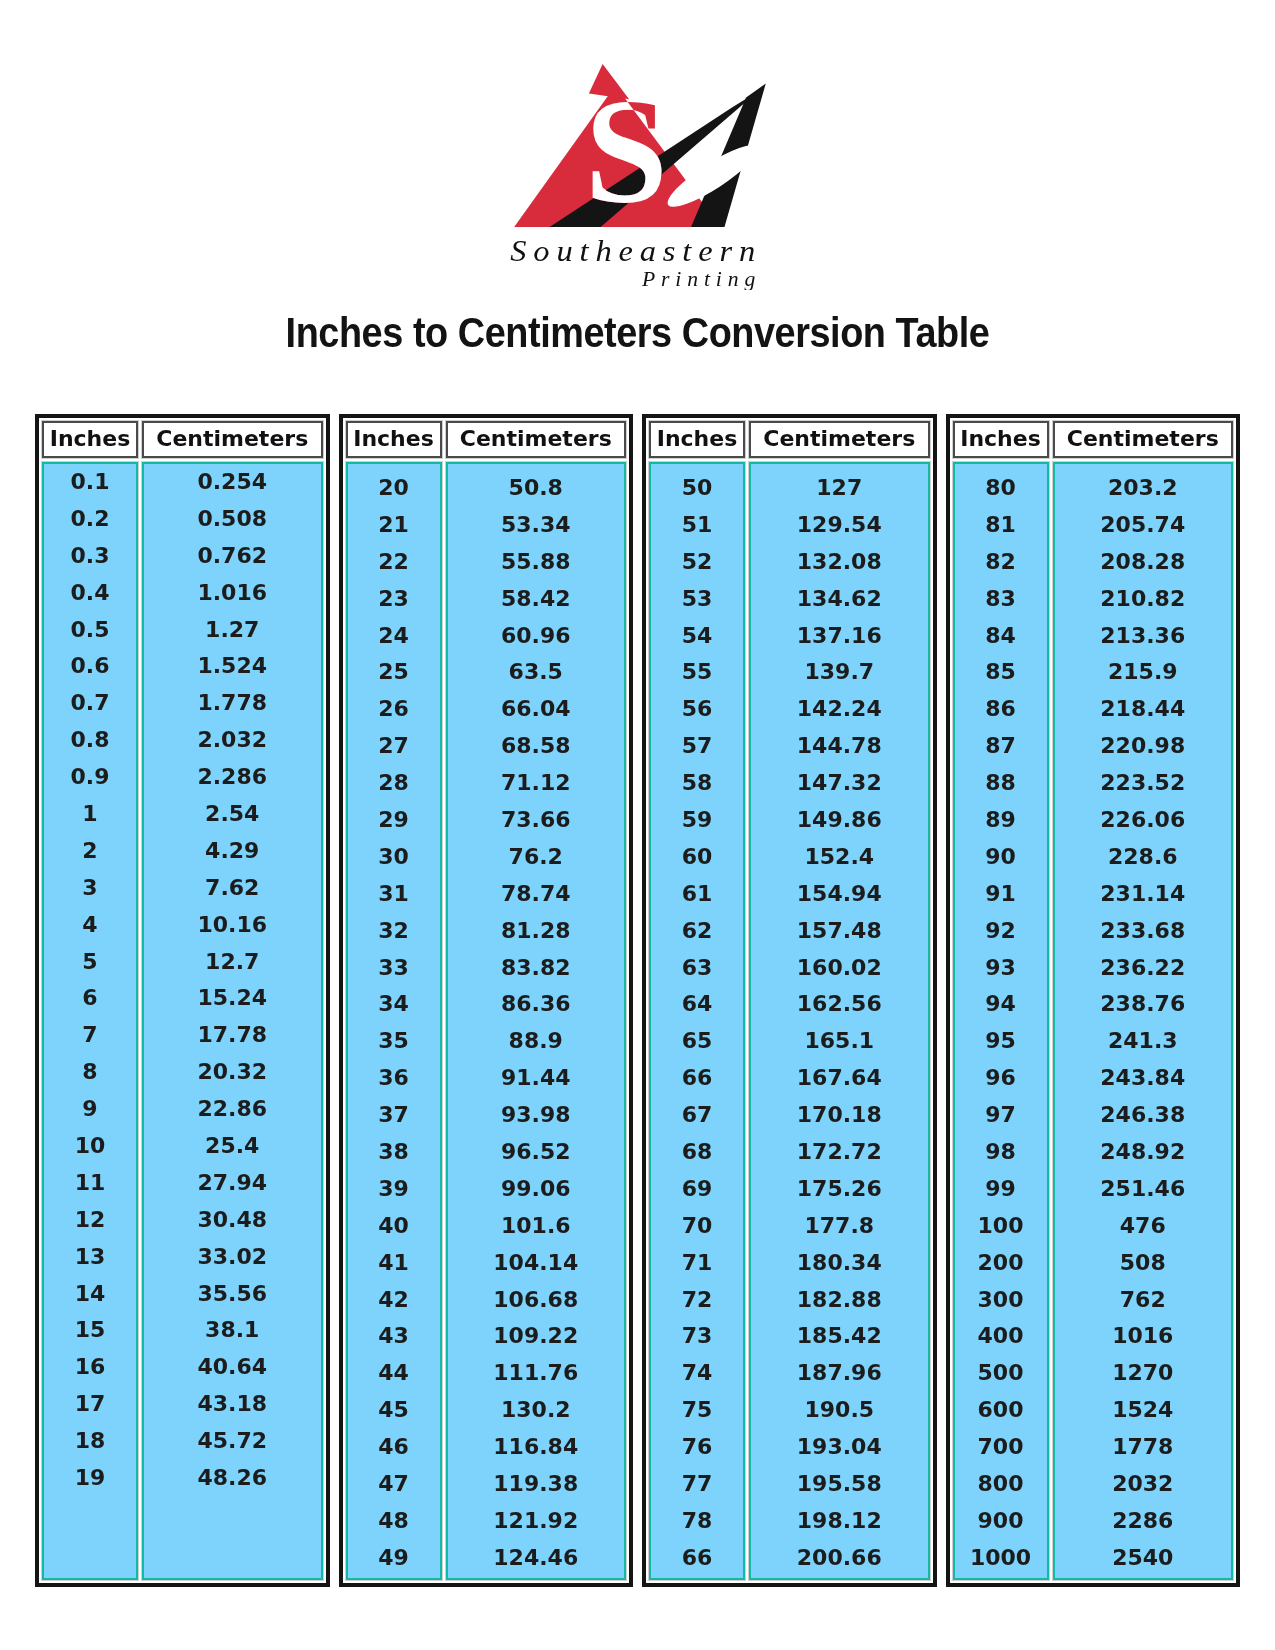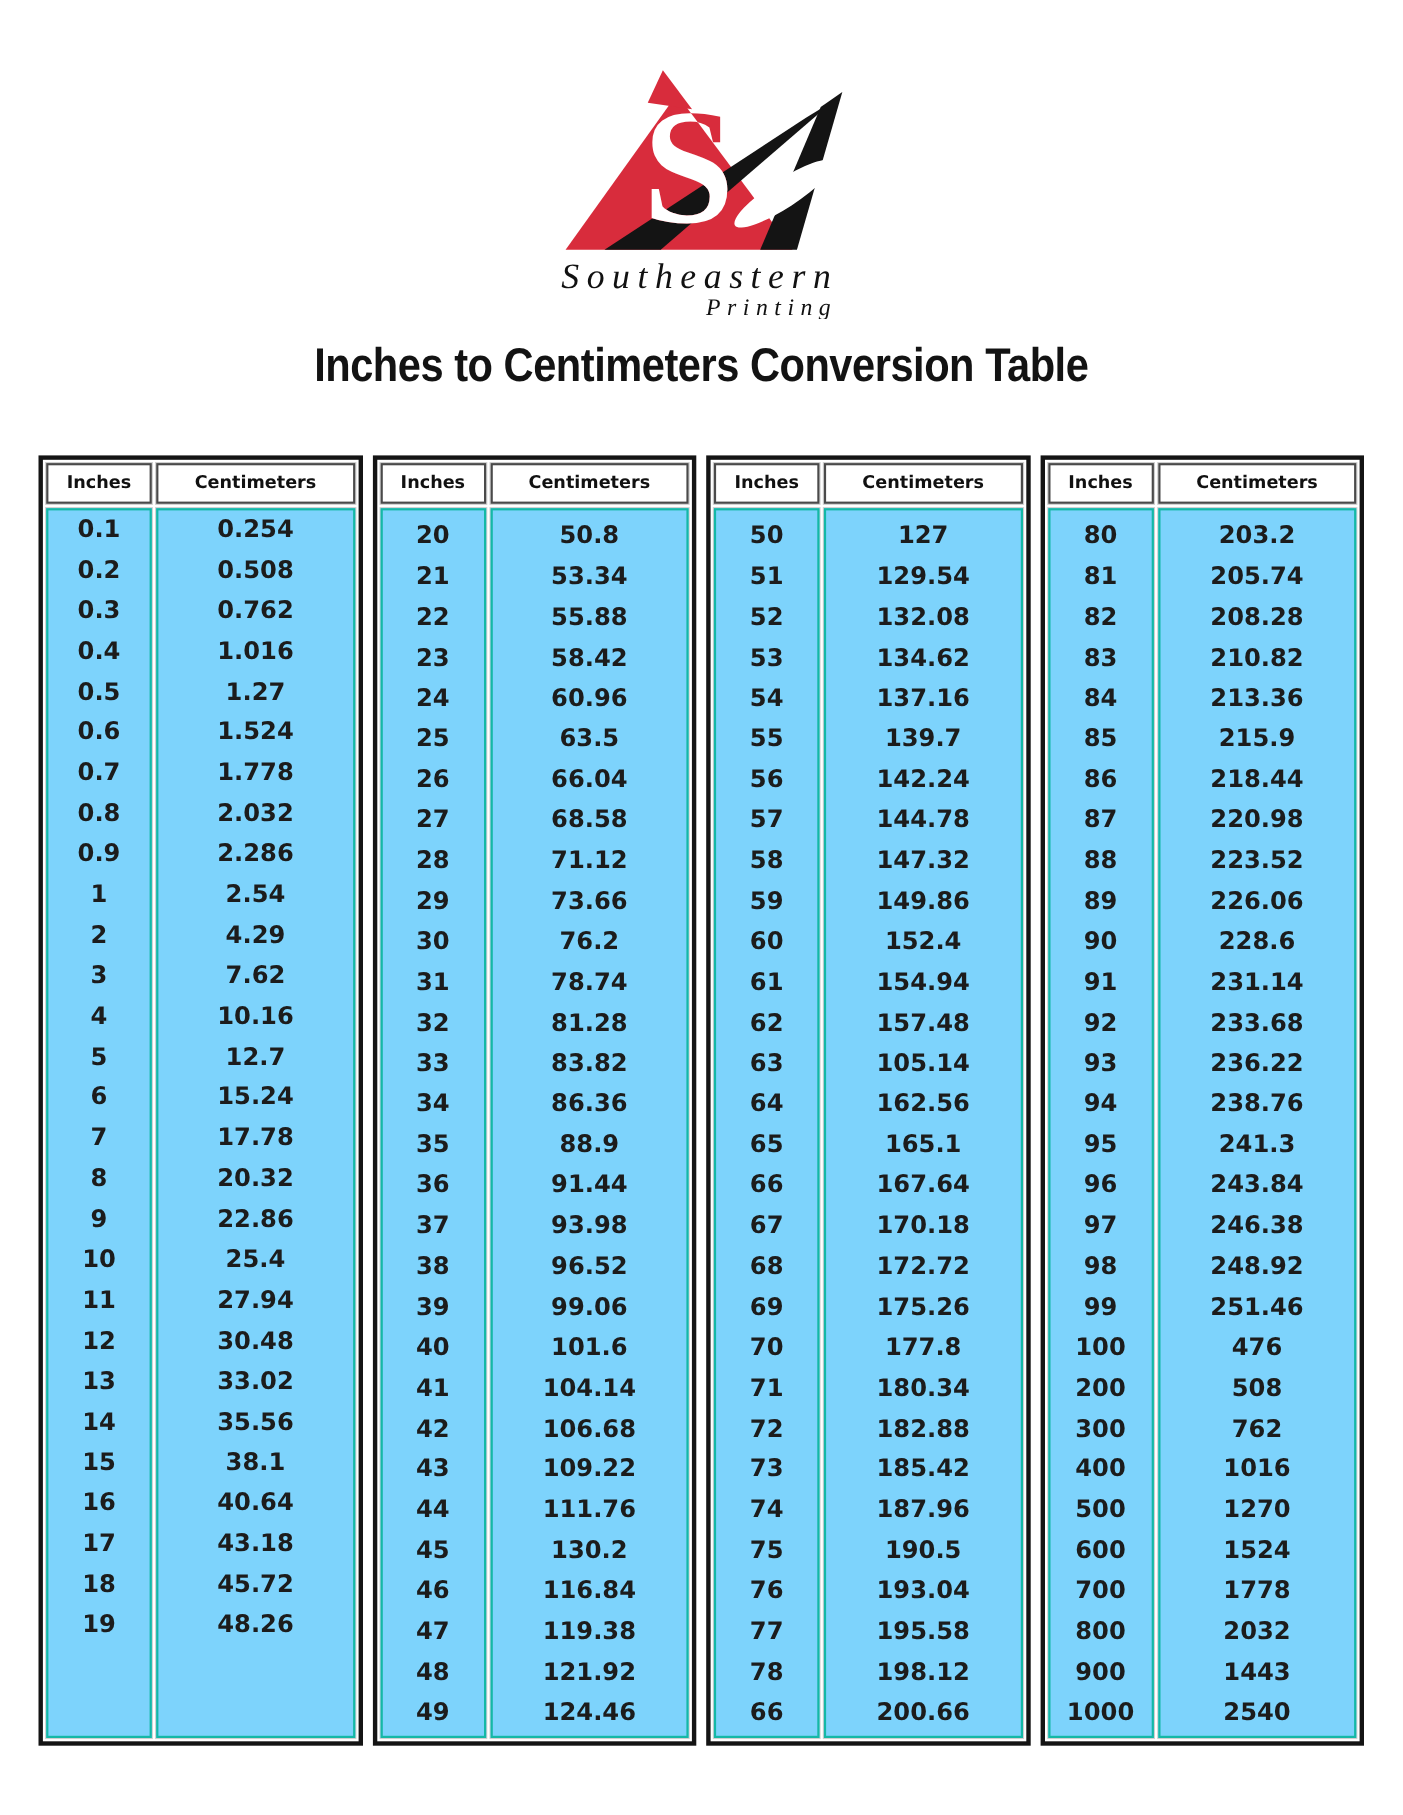--- a/index.html
+++ b/index.html
@@ -45,21 +45,21 @@
     padding: 3px;
     display: flex;
     flex-direction: column;
   }
   .hdr-row { display: flex; gap: 4px; }
   .hdr-cell {
     border: 2px solid #4a4a4a;
     box-shadow: 0 0 0 1px #cfcfcf;
     text-align: center;
     font-weight: 700;
-    font-size: 16px;
+    font-size: 22px;
     line-height: 30px;
     padding: 1px 0 2px 0;
     color: #111;
     background: #fff;
   }
   .col-in  { width: 96px; flex: none; }
   .col-cm  { flex: 1; }
   .body-row { display: flex; gap: 4px; margin-top: 4px; flex: 1; }
   .body-cell {
     border: 2px solid #14b8a6;
@@ -304,21 +304,21 @@
             <div class="val">134.62</div>
             <div class="val">137.16</div>
             <div class="val">139.7</div>
             <div class="val">142.24</div>
             <div class="val">144.78</div>
             <div class="val">147.32</div>
             <div class="val">149.86</div>
             <div class="val">152.4</div>
             <div class="val">154.94</div>
             <div class="val">157.48</div>
-            <div class="val">105.14</div>
+            <div class="val">160.02</div>
             <div class="val">162.56</div>
             <div class="val">165.1</div>
             <div class="val">167.64</div>
             <div class="val">170.18</div>
             <div class="val">172.72</div>
             <div class="val">175.26</div>
             <div class="val">177.8</div>
             <div class="val">180.34</div>
             <div class="val">182.88</div>
             <div class="val">185.42</div>
@@ -392,20 +392,20 @@
             <div class="val">248.92</div>
             <div class="val">251.46</div>
             <div class="val">476</div>
             <div class="val">508</div>
             <div class="val">762</div>
             <div class="val">1016</div>
             <div class="val">1270</div>
             <div class="val">1524</div>
             <div class="val">1778</div>
             <div class="val">2032</div>
-            <div class="val">1443</div>
+            <div class="val">2286</div>
             <div class="val">2540</div>
           </div>
       </div>
     </div>
 
   </div>
 </div>
 
 </body></html>

